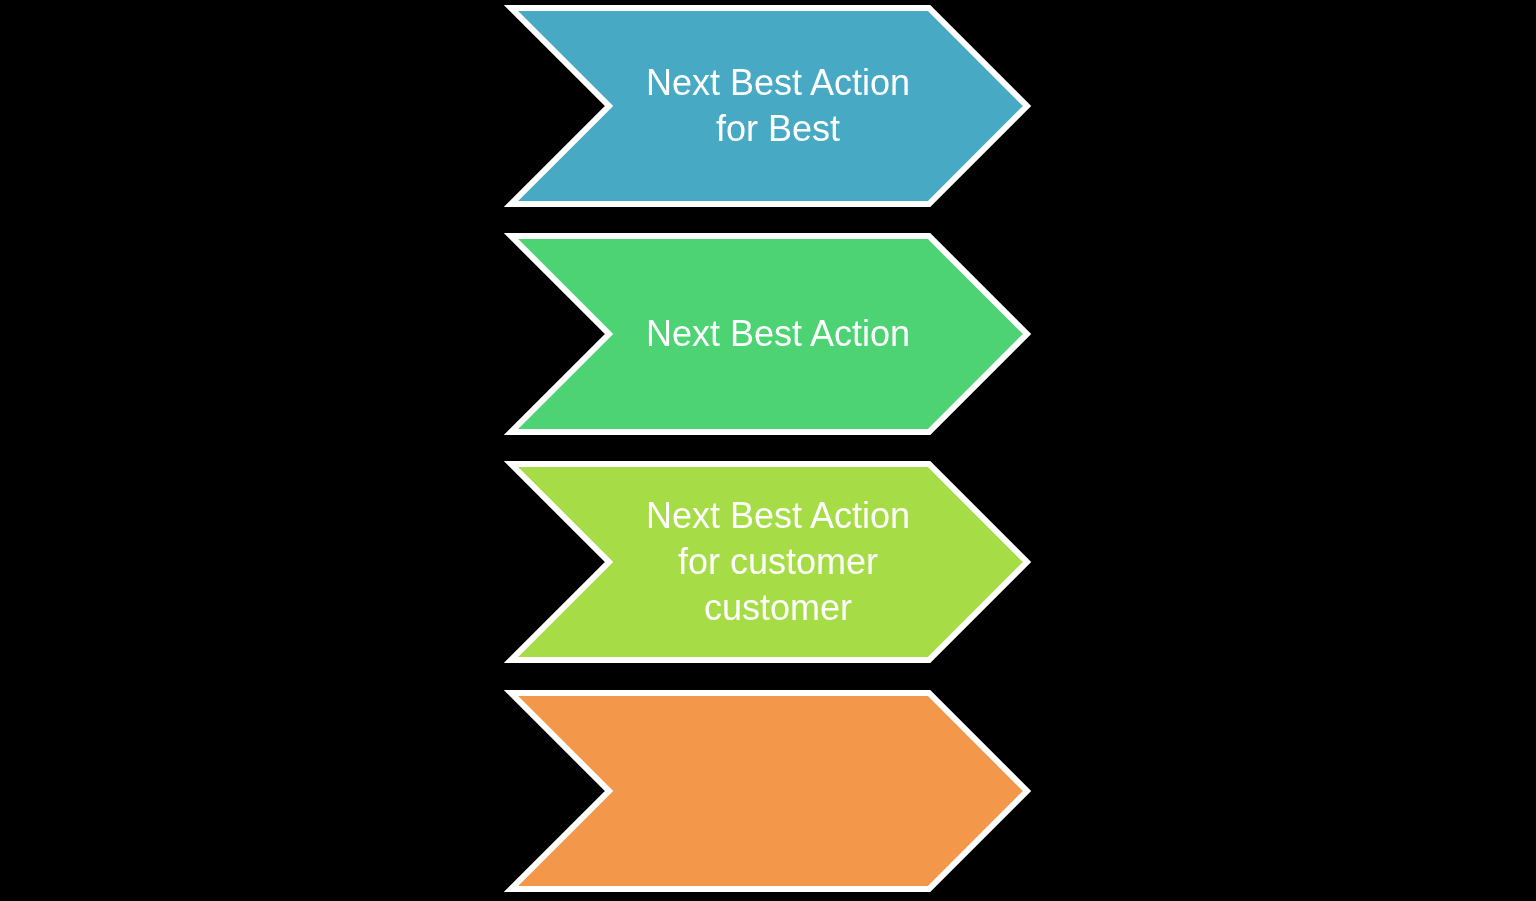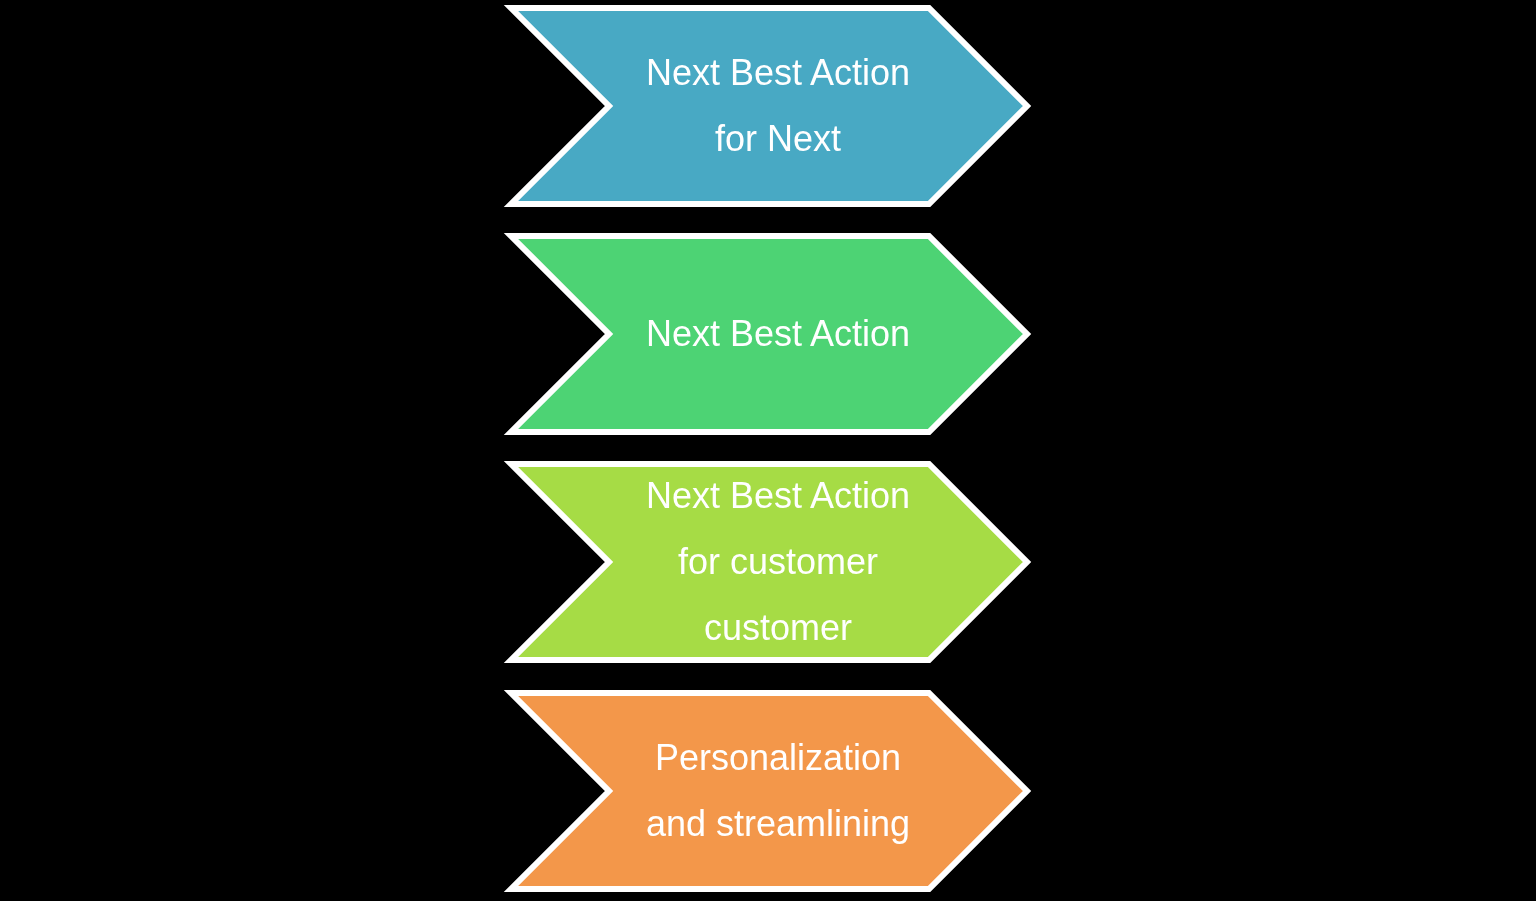--- a/index.html
+++ b/index.html
@@ -39,35 +39,34 @@
     display: flex;
     flex-direction: column;
     align-items: center;
     justify-content: center;
     text-align: center;
     color: #ffffff;
     font-size: 36px;
     line-height: 46px;
     font-weight: 400;
     pointer-events: none;
-    gap: 20px;
   }
 </style>
 </head>
 <body>
 
 <div class="stage">
 
   <div class="chevron-item" style="top:3px">
     <svg class="chevron-svg" viewBox="0 0 526 206" aria-hidden="true">
       <polygon points="6,5 424,5 522,103 424,201 6,201 104,103" stroke-width="6" stroke-linejoin="miter" fill="#48a9c4" stroke="#ffffff"></polygon>
     </svg>
     <div class="chevron-label">
       <span>Next Best Action</span>
-      <span>for Next</span>
+      <span>for Best</span>
     </div>
   </div>
 
   <div class="chevron-item" style="top:231px">
     <svg class="chevron-svg" viewBox="0 0 526 206" aria-hidden="true">
       <polygon points="6,5 424,5 522,103 424,201 6,201 104,103" stroke-width="6" stroke-linejoin="miter" fill="#4dd374" stroke="#ffffff"></polygon>
     </svg>
     <div class="chevron-label">
       <span>Next Best Action</span>
     </div>
@@ -81,19 +80,15 @@
       <span>Next Best Action</span>
       <span>for customer</span>
       <span>customer</span>
     </div>
   </div>
 
   <div class="chevron-item" style="top:688px">
     <svg class="chevron-svg" viewBox="0 0 526 206" aria-hidden="true">
       <polygon points="6,5 424,5 522,103 424,201 6,201 104,103" stroke-width="6" stroke-linejoin="miter" fill="#f3974a" stroke="#ffffff"></polygon>
     </svg>
-    <div class="chevron-label">
-      <span>Personalization</span>
-      <span>and streamlining</span>
-    </div>
   </div>
 
 </div>
 
 </body></html>

